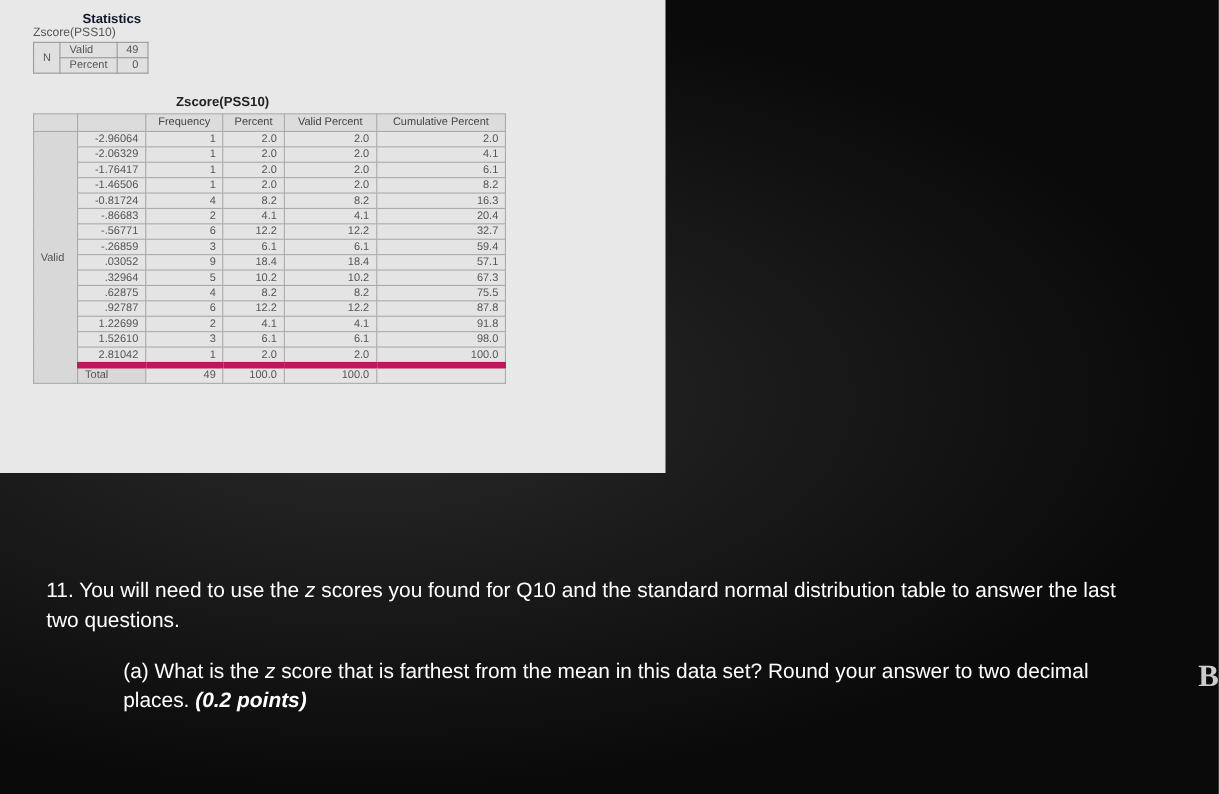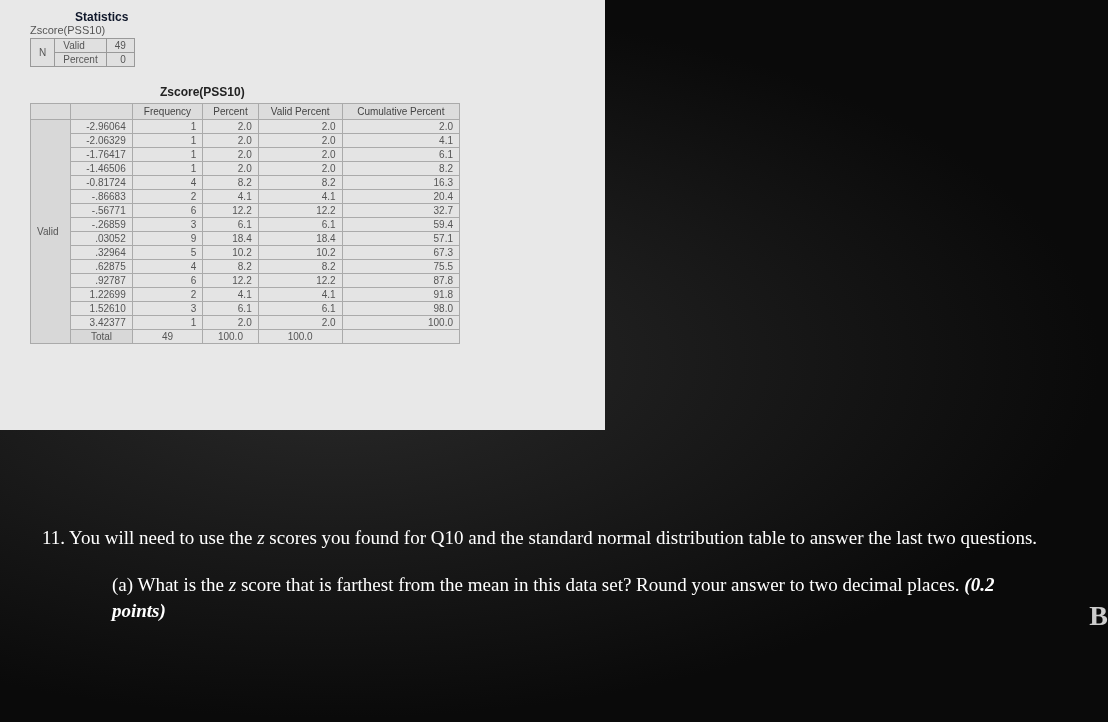--- a/index.html
+++ b/index.html
@@ -73,28 +73,28 @@
     .freq-table td {
       border: 1px solid #aaa;
       padding: 1px 6px;
       text-align: right;
       color: #555;
       background: #e4e4e4;
       font-size: 10px;
     }
     .freq-table td.lbl { text-align: left; background: #d8d8d8; }
     .freq-table td.val { text-align: right; }
-    .freq-table tr.total td { border-top: 1px solid #be185d; text-align: center; }
+    .freq-table tr.total td { border-top: 6px solid #be185d; }
     .question-block {
       position: absolute;
       top: 525px;
       left: 42px;
       right: 60px;
       color: #fff;
-      font-family: Liberation Serif, serif;
+      font-family: Liberation Sans, sans-serif;
       font-size: 19px;
       line-height: 1.4;
     }
     .q-intro { margin-bottom: 20px; }
     .q-sub { margin-left: 70px; }
     .italic { font-style: italic; }
     .bi { font-weight: bold; font-style: italic; }
     .corner-icon {
       position: absolute;
       right: 0;
@@ -230,21 +230,21 @@
           <td class="val">91.8</td>
         </tr>
         <tr>
           <td class="val">1.52610</td>
           <td class="val">3</td>
           <td class="val">6.1</td>
           <td class="val">6.1</td>
           <td class="val">98.0</td>
         </tr>
         <tr>
-          <td class="val">3.42377</td>
+          <td class="val">2.81042</td>
           <td class="val">1</td>
           <td class="val">2.0</td>
           <td class="val">2.0</td>
           <td class="val">100.0</td>
         </tr>
         <tr class="total">
           <td class="lbl">Total</td>
           <td class="val">49</td>
           <td class="val">100.0</td>
           <td class="val">100.0</td>

